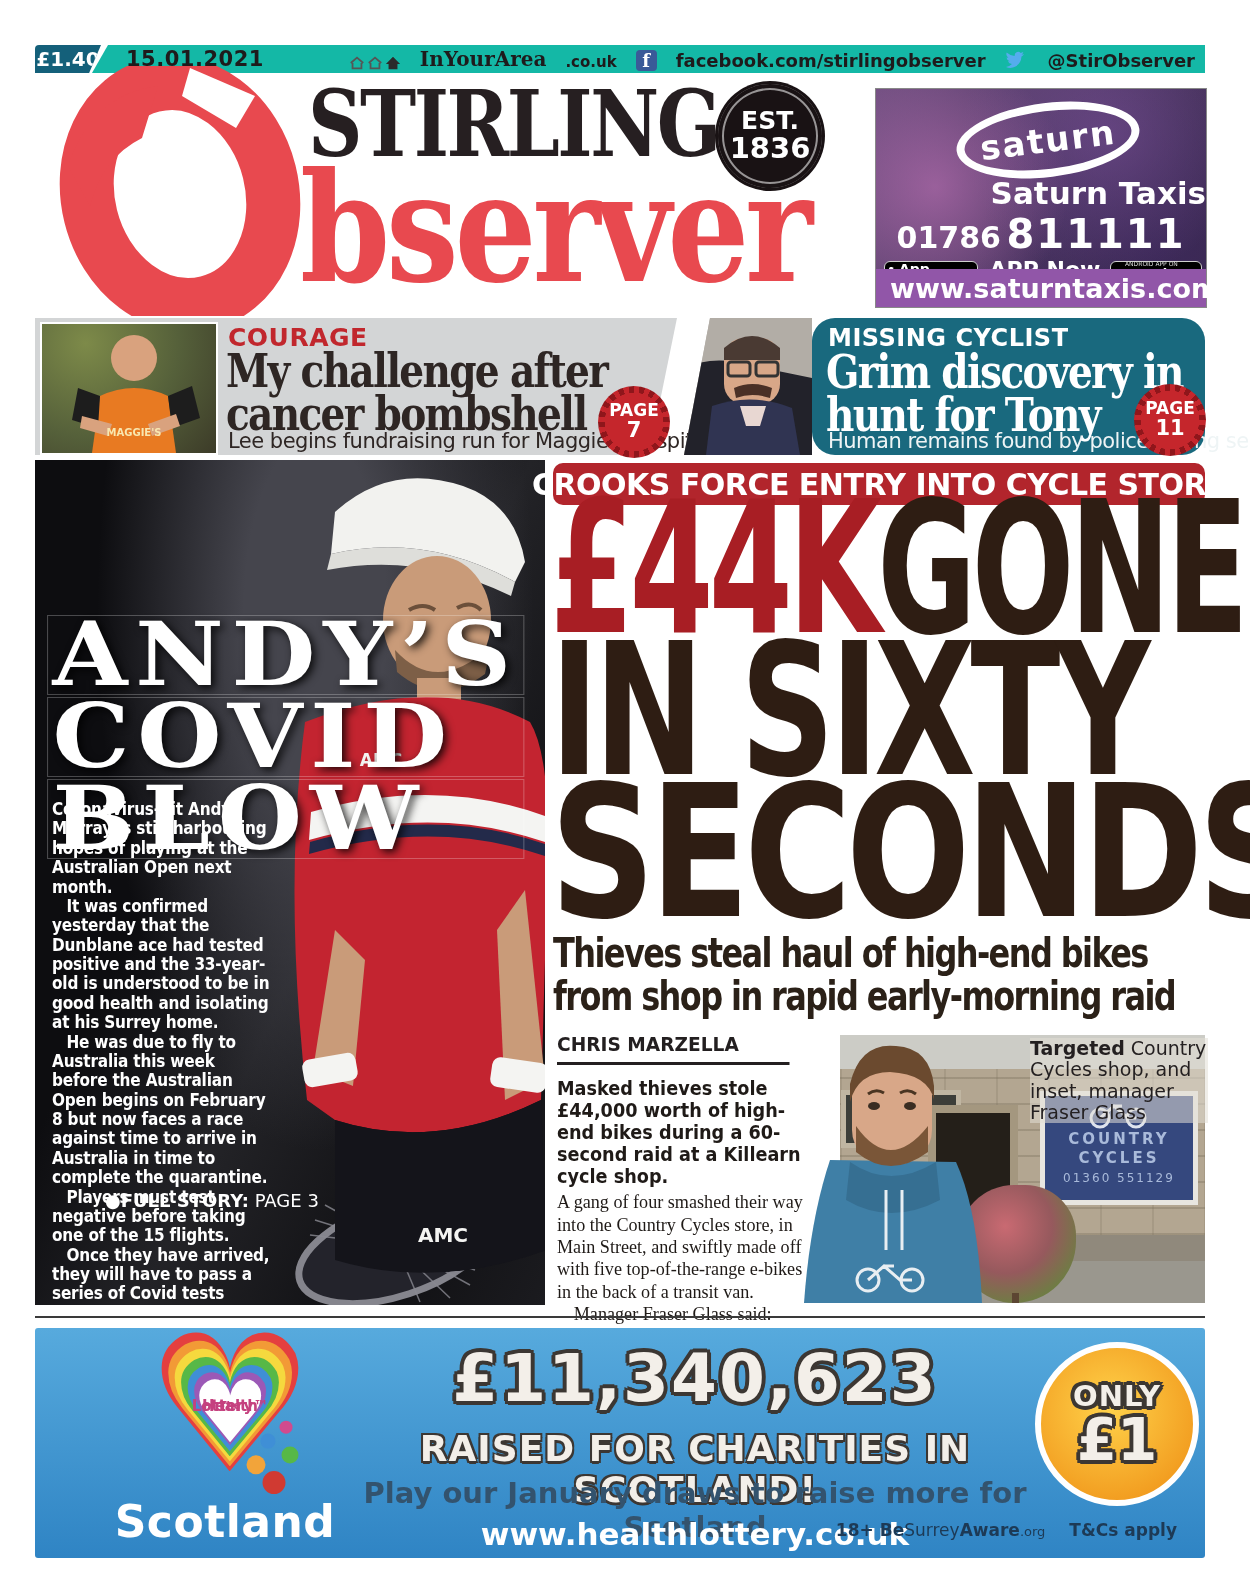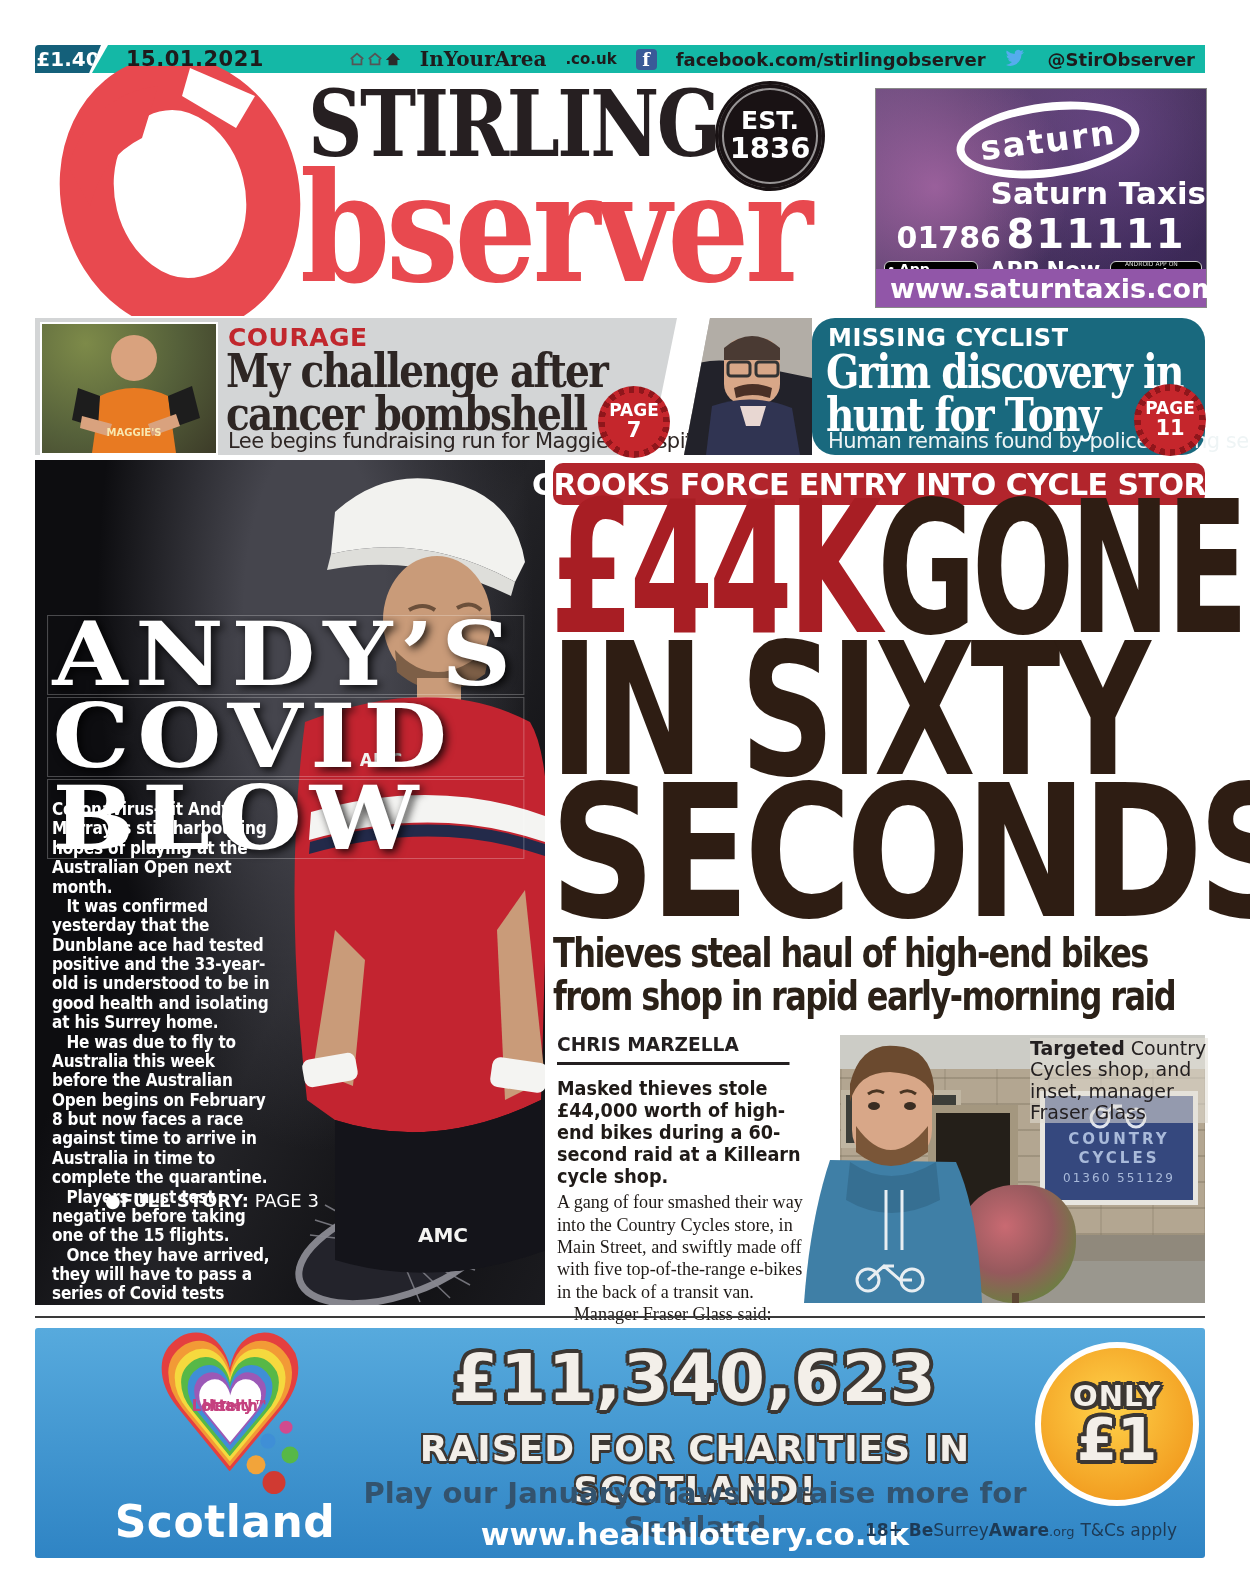--- a/index.html
+++ b/index.html
@@ -7,21 +7,21 @@
         font-family:"DejaVu Sans",sans-serif;color:#231f20;margin:0 auto;}
   .abs{position:absolute;}
 
   
   .pricebadge{left:35px;top:45px;width:66px;height:28px;background:#14607a;color:#fff;
     font-weight:bold;font-size:20px;line-height:28px;text-align:center;
     clip-path:polygon(0 0,100% 0,82% 100%,0 100%);border-radius:4px 0 0 0;}
   .topbar{left:92px;top:45px;width:1113px;height:28px;background:#14b8a6;
     clip-path:polygon(16px 0,100% 0,100% 100%,0 100%);display:flex;align-items:center;}
   .topdate{margin-left:34px;font-weight:bold;font-size:21px;color:#1e1b1c;letter-spacing:.5px;}
-  .topright{margin-left:auto;margin-right:10px;display:flex;align-items:center;gap:19px;font-size:18px;}
+  .topright{margin-left:auto;margin-right:10px;display:flex;align-items:flex-end;gap:19px;font-size:18px;}
   .houses{display:flex;align-items:flex-end;gap:2px;}
   .iya{font-family:"DejaVu Serif",serif;font-weight:bold;font-size:20px;color:#1e1b1c;}
   .iya-suf{font-size:15px;font-weight:bold;color:#1e1b1c;}
   .fb-ico{width:21px;height:21px;background:#3a5a98;border-radius:4px;color:#fff;
     font-family:"DejaVu Serif",serif;font-weight:bold;font-size:18px;line-height:21px;text-align:center;}
   .soc{font-weight:bold;font-size:18px;color:#1e1b1c;}
 
   
   .mast-o{left:40px;top:66px;width:275px;height:250px;}
   .mast-stirling{left:308px;top:78px;font-family:"DejaVu Serif",serif;font-weight:bold;
@@ -170,21 +170,21 @@
   .play{position:absolute;left:300px;top:148px;width:720px;text-align:center;color:#33536e;
     font-weight:bold;font-size:29px;}
   .lot-web{position:absolute;left:300px;top:188px;width:720px;text-align:center;color:#fff;
     font-weight:bold;font-size:31px;}
   .coin{position:absolute;left:1000px;top:14px;width:152px;height:152px;border-radius:50%;
     background:radial-gradient(circle at 45% 40%,#ffd24a,#f29d20 75%);border:6px solid #fff;
     display:flex;flex-direction:column;align-items:center;justify-content:center;}
   .coin .c1{font-size:29px;letter-spacing:1px;}
   .coin .c2{font-size:58px;line-height:.95;}
   .legal{position:absolute;right:28px;top:192px;font-size:17px;color:#1d3a56;display:flex;gap:6px;align-items:baseline;}
-  .legal .b{font-weight:bold;} .legal .sm{font-size:13px;} .legal .gap{font-weight:normal;}
+  .legal .b{font-weight:bold;} .legal .sm{font-size:13px;} .legal .gap{margin-left:18px;font-weight:bold;}
 </style>
 </head>
 <body>
 
 <div class="page">
 
   <div class="abs pricebadge">£1.40</div>
   <div class="abs topbar">
     <div class="topdate">15.01.2021</div>
     <div class="topright">

